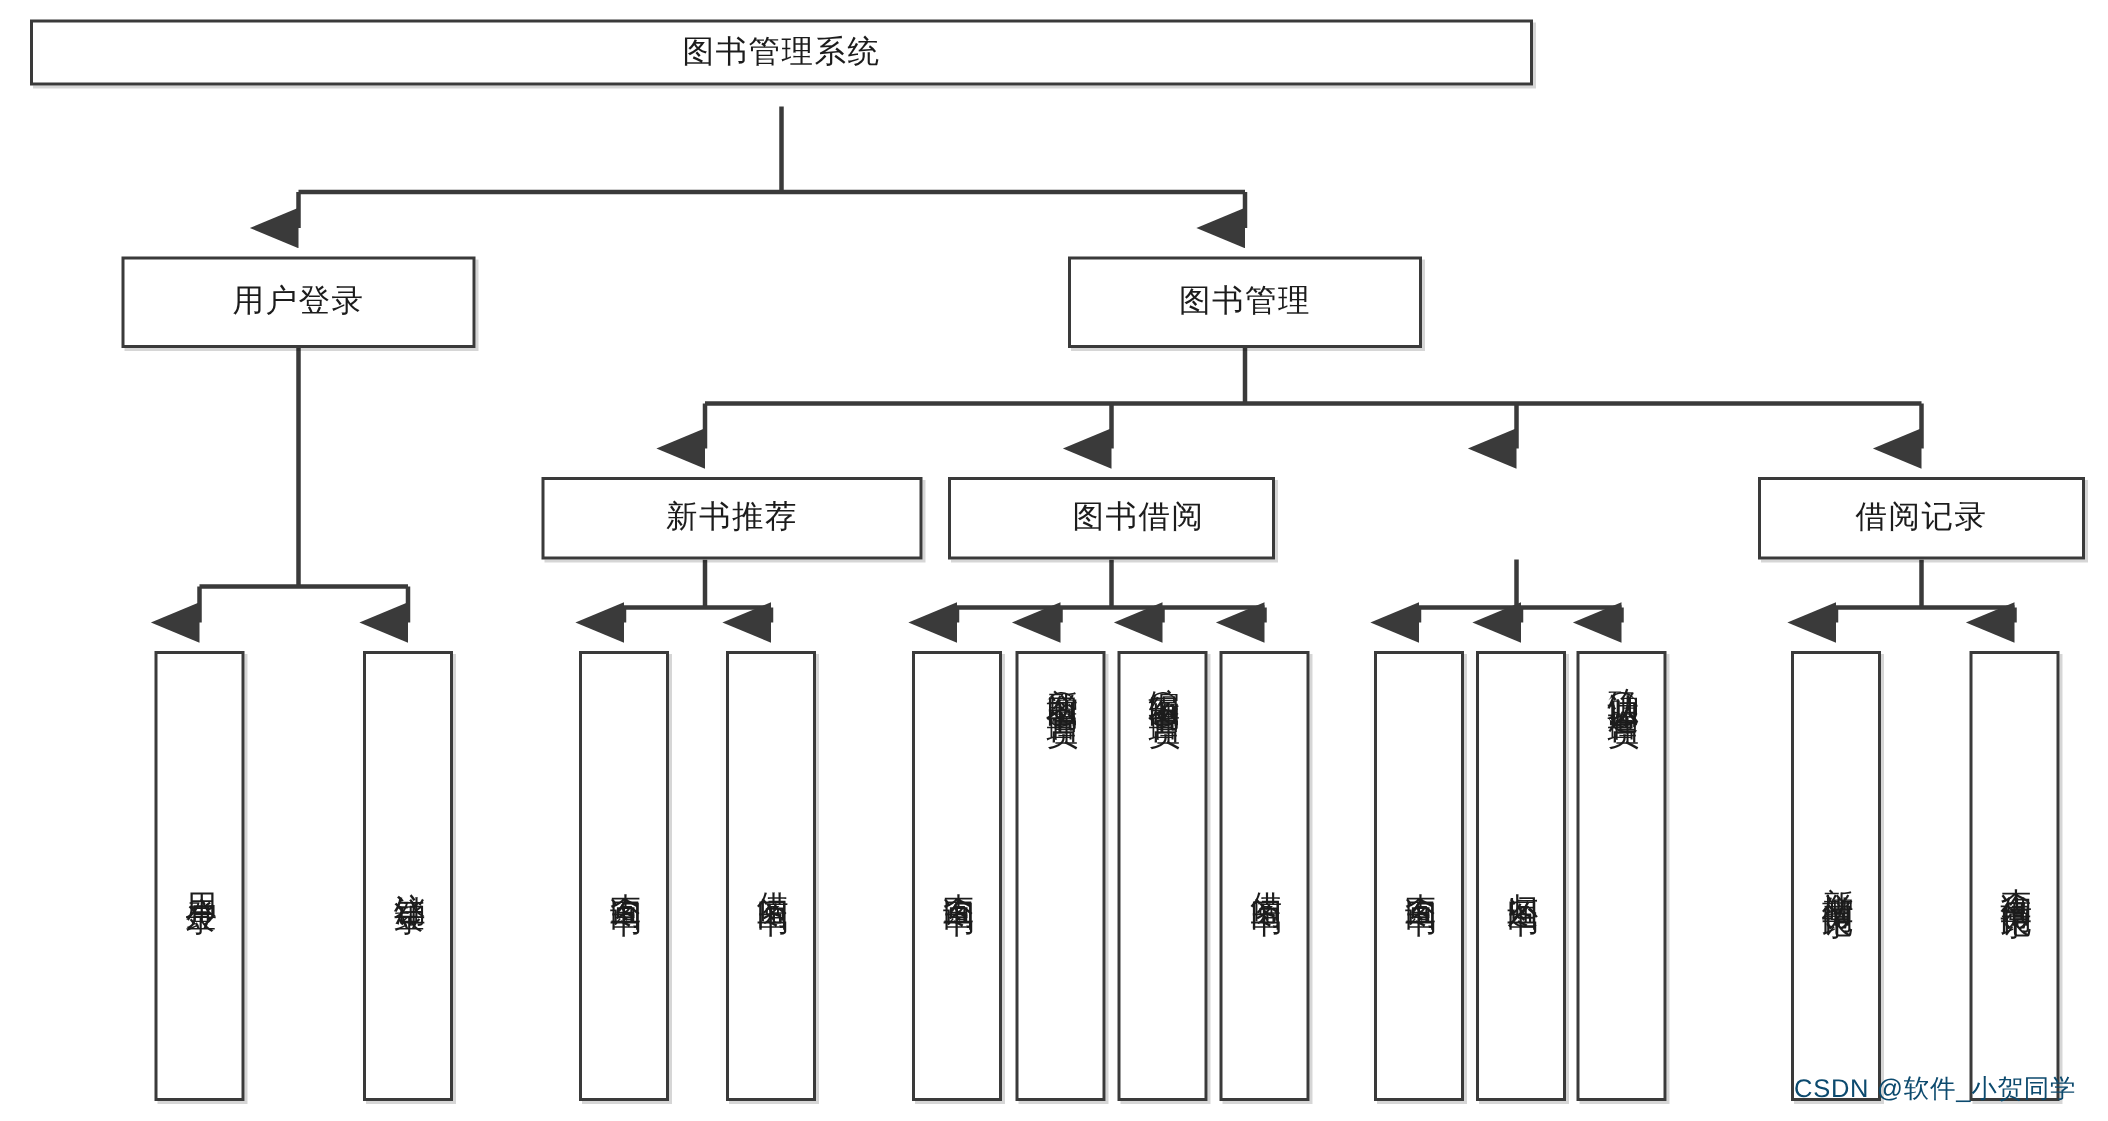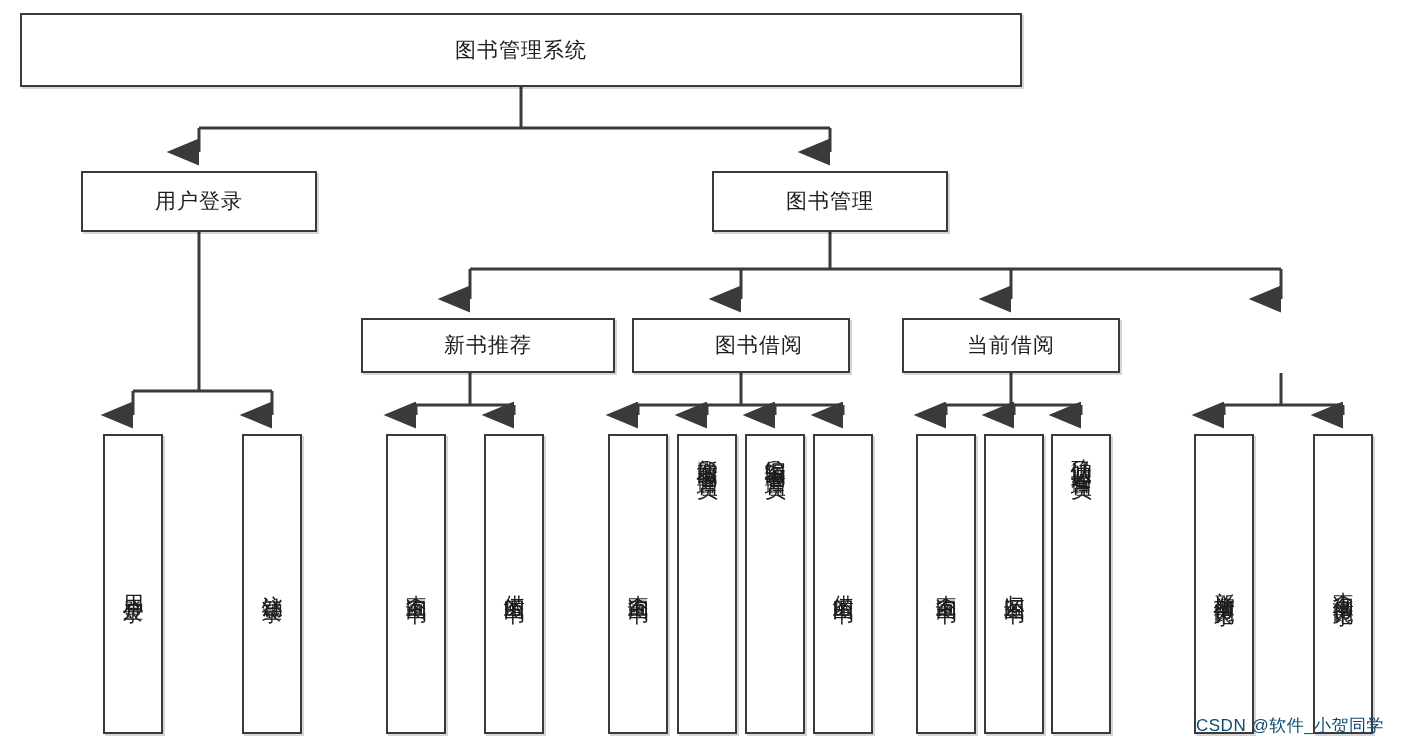--- a/index.html
+++ b/index.html
@@ -120,44 +120,44 @@
       <path d="M 1014 405 L 1014 415" marker-end="url(#arrowdown)"></path>
       <path d="M 1081 405 L 1081 415" marker-end="url(#arrowdown)"></path>
 
       <path d="M 1281 373 L 1281 405"></path>
       <path d="M 1224 405 L 1343 405"></path>
       <path d="M 1224 405 L 1224 415" marker-end="url(#arrowdown)"></path>
       <path d="M 1343 405 L 1343 415" marker-end="url(#arrowdown)"></path>
     </g>
   </svg>
 
-  <div class="node" style="left:20px; top:13px; width:1002px; height:74px;">
+  <div class="node" style="left:20px; top:13px; width:1002px; height:44px;">
     <span class="label">图书管理系统</span>
   </div>
 
   <div class="node" style="left:81px; top:171px; width:236px; height:61px;">
     <span class="label">用户登录</span>
   </div>
 
   <div class="node" style="left:712px; top:171px; width:236px; height:61px;align-items:center;">
     <span class="label">图书管理</span>
   </div>
 
   <div class="node" style="left:361px; top:318px; width:254px; height:55px;">
     <span class="label">新书推荐</span>
   </div>
 
   <div class="node" style="left:632px; top:318px; width:218px; height:55px;padding-left:36px;">
     <span class="label">图书借阅</span>
   </div>
 
-  <div class="node" style="left:902px; top:318px; width:218px; height:55px;">
-    <span class="label">当前借阅</span>
-  </div>
-
+
+  <div class="node" style="left:1172px; top:318px; width:218px; height:55px;">
+    <span class="label">借阅记录</span>
+  </div>
 
   <div class="node vertical centered" style="left:103px; top:434px; width:60px; height:300px;">
     <span class="label">用户登录</span>
   </div>
 
   <div class="node vertical centered" style="left:242px; top:434px; width:60px; height:300px;">
     <span class="label">注销登录</span>
   </div>
 
   <div class="node vertical centered" style="left:386px; top:434px; width:60px; height:300px;">

